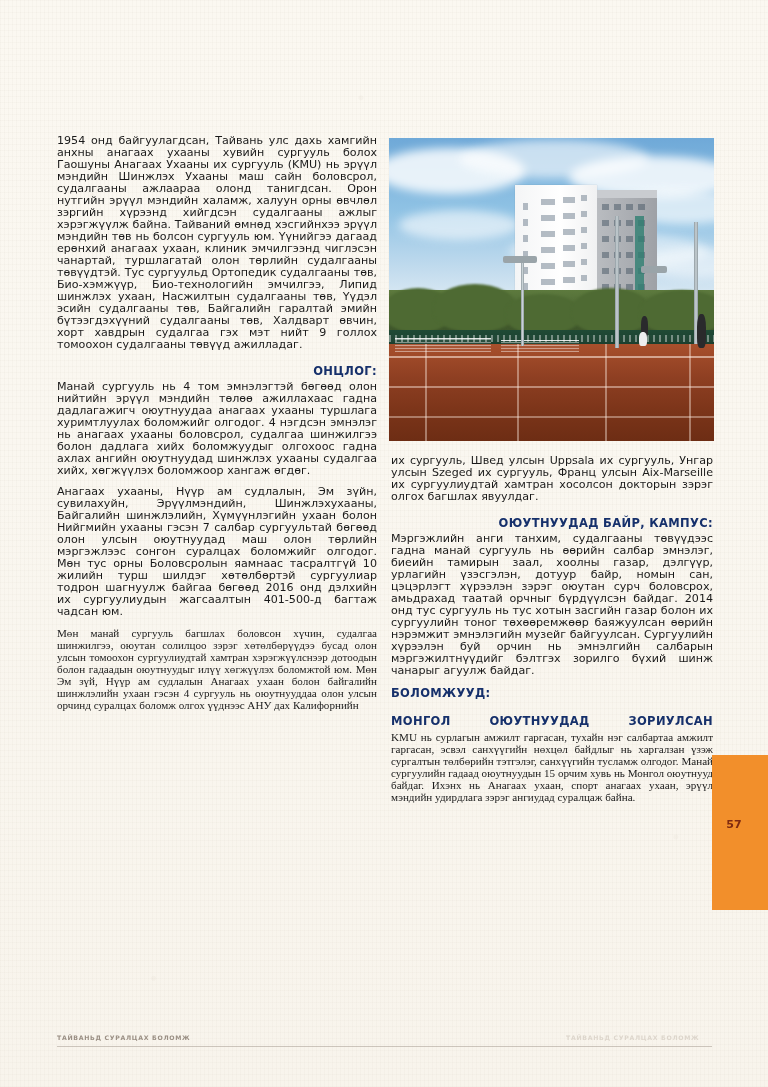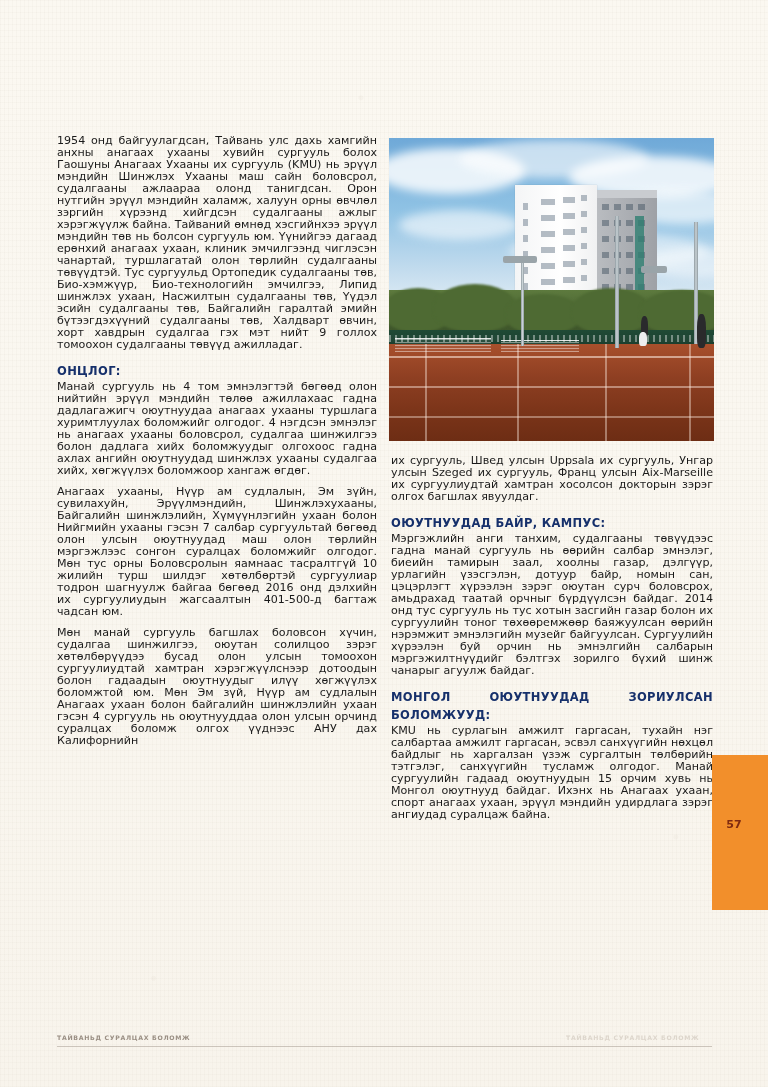--- a/index.html
+++ b/index.html
@@ -81,31 +81,32 @@
     letter-spacing: 0.35px;
     margin: 0 0 3px 0;
     line-height: 1.25;
   }
   .sec-head.spaced {
     text-align: justify;
     text-align-last: justify;
   }
   .sec-head.mt {
     margin-top: 13px;
+    text-align: right;
   }
   p.body {
     font-size: 11.1px;
     line-height: 12px;
     text-align: justify;
     margin: 0 0 9px 0;
     color: #1a1a1a;
     hyphens: none;
   }
   p.body:last-child { margin-bottom: 0; }
-  p.tight { margin-bottom: 0; }
+  p.tight { margin-bottom: 0; font-family: Liberation Serif, serif; }
 
   
   .photo {
     position: absolute;
     left: 389px;
     top: 138px;
     width: 325px;
     height: 303px;
     overflow: hidden;
     background: #7fb8dd;
@@ -379,22 +380,22 @@
     <p class="body">Анагаах ухааны, Нүүр ам судлалын, Эм зүйн, сувилахуйн, Эрүүлмэндийн, Шинжлэхухааны, Байгалийн шинжлэлийн, Хүмүүнлэгийн ухаан болон Нийгмийн ухааны гэсэн 7 салбар сургуультай бөгөөд олон улсын оюутнуудад маш олон төрлийн мэргэжлээс сонгон суралцах боломжийг олгодог. Мөн тус орны Боловсролын яамнаас тасралтгүй 10 жилийн турш шилдэг хөтөлбөртэй сургуулиар тодрон шагнуулж байгаа бөгөөд 2016 онд дэлхийн их сургуулиудын жагсаалтын 401-500-д багтаж чадсан юм.</p>
     <p class="body tight">Мөн манай сургууль багшлах боловсон хүчин, судалгаа шинжилгээ, оюутан солилцоо зэрэг хөтөлбөрүүдээ бусад олон улсын томоохон сургуулиудтай хамтран хэрэгжүүлснээр дотоодын болон гадаадын оюутнуудыг илүү хөгжүүлэх боломжтой юм. Мөн Эм зүй, Нүүр ам судлалын Анагаах ухаан болон байгалийн шинжлэлийн ухаан гэсэн 4 сургууль нь оюутнууддаа олон улсын орчинд суралцах боломж олгох үүднээс АНУ дах Калифорнийн</p>
   </div>
 
   <div class="col col-right-lower">
     <p class="body">их сургууль, Швед улсын Uppsala их сургууль, Унгар улсын Szeged их сургууль, Франц улсын Aix-Marseille их сургуулиудтай хамтран хосолсон докторын зэрэг олгох багшлах явуулдаг.</p>
 
     <div class="sec-head mt">ОЮУТНУУДАД БАЙР, КАМПУС:</div>
     <p class="body">Мэргэжлийн анги танхим, судалгааны төвүүдээс гадна манай сургууль нь өөрийн салбар эмнэлэг, биеийн тамирын заал, хоолны газар, дэлгүүр, урлагийн үзэсгэлэн, дотуур байр, номын сан, цэцэрлэгт хүрээлэн зэрэг оюутан сурч боловсрох, амьдрахад таатай орчныг бүрдүүлсэн байдаг. 2014 онд тус сургууль нь тус хотын засгийн газар болон их сургуулийн тоног төхөөремжөөр баяжуулсан өөрийн нэрэмжит эмнэлэгийн музейг байгуулсан. Сургуулийн хүрээлэн буй орчин нь эмнэлгийн салбарын мэргэжилтнүүдийг бэлтгэх зорилго бүхий шинж чанарыг агуулж байдаг.</p>
 
+    <div class="sec-head">БОЛОМЖУУД:</div>
     <div class="sec-head mt spaced">МОНГОЛ ОЮУТНУУДАД ЗОРИУЛСАН</div>
-    <div class="sec-head">БОЛОМЖУУД:</div>
     <p class="body tight">KMU нь сурлагын амжилт гаргасан, тухайн нэг салбартаа амжилт гаргасан, эсвэл санхүүгийн нөхцөл байдлыг нь харгалзан үзэж сургалтын төлбөрийн тэтгэлэг, санхүүгийн тусламж олгодог. Манай сургуулийн гадаад оюутнуудын 15 орчим хувь нь Монгол оюутнууд байдаг. Ихэнх нь Анагаах ухаан, спорт анагаах ухаан, эрүүл мэндийн удирдлага зэрэг ангиудад суралцаж байна.</p>
   </div>
 
   <div class="page-tab"></div>
   <div class="page-number">57</div>
 
   <div class="footer-rule"></div>
   <div class="footer-left">ТАЙВАНЬД СУРАЛЦАХ БОЛОМЖ</div>
   <div class="footer-right">ТАЙВАНЬД СУРАЛЦАХ БОЛОМЖ</div>
 </div>

